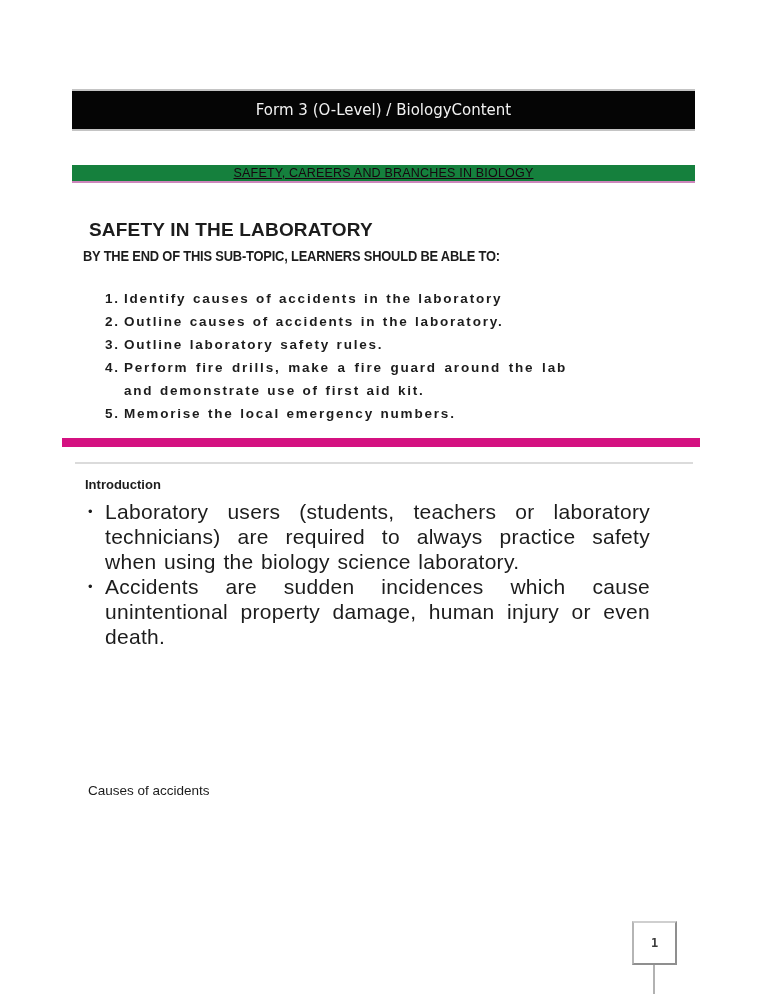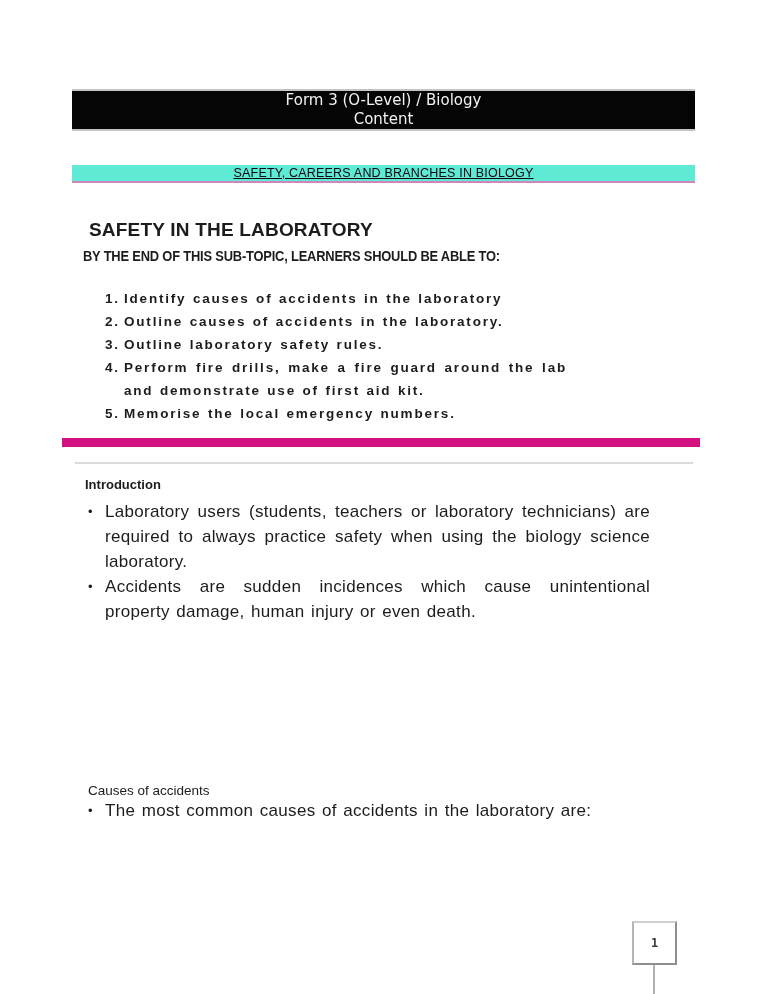--- a/index.html
+++ b/index.html
@@ -11,33 +11,33 @@
   }
 
   
   .header-bar {
     position: absolute;
     left: 72px; top: 89px;
     width: 623px; height: 42px;
     background: #050505;
     border-top: 2px solid #c4c4c4;
     border-bottom: 2px solid #c4c4c4;
-    display: flex; flex-direction: column;
+    display: flex; flex-direction: row;
     align-items: center; justify-content: center;
     color: #f2f2f2;
     font-family: "DejaVu Sans", sans-serif;
     font-size: 15px; line-height: 19px;
   }
 
   
   .topic-banner {
     position: absolute;
     left: 72px; top: 165px;
     width: 623px; height: 18px;
-    background: #5eead4;
+    background: #15803d;
     border-bottom: 2px solid #cd86bc;
     display: flex; align-items: center; justify-content: center;
   }
   .topic-banner span {
     font-size: 12.5px;
     color: #17060f;
     text-decoration: underline;
     letter-spacing: 0.2px;
   }
 
@@ -102,21 +102,21 @@
     position: absolute;
     left: 85px; top: 477px;
     width: 610px;
   }
   .intro-block h2 {
     font-size: 13px; font-weight: bold;
     margin-bottom: 7px;
   }
   ul.bullets {
     list-style: none;
-    font-size: 17px;
+    font-size: 21px;
     line-height: 25px;
     letter-spacing: 0.3px;
     word-spacing: 1.5px;
     width: 565px;
   }
   ul.bullets li {
     position: relative;
     padding-left: 20px;
     text-align: justify;
   }
@@ -185,21 +185,18 @@
 <div class="intro-block">
   <h2>Introduction</h2>
   <ul class="bullets">
     <li>Laboratory users (students, teachers or laboratory technicians) are required to always practice safety when using the biology science laboratory.</li>
     <li>Accidents are sudden incidences which cause unintentional property damage, human injury or even death.</li>
   </ul>
 </div>
 
 <div class="causes-block">
   <h3>Causes of accidents</h3>
-  <ul class="bullets">
-    <li>The most common causes of accidents in the laboratory are:</li>
-  </ul>
 </div>
 
 <div class="page-number-box">
   <span>1</span>
 </div>
 <div class="page-number-line"></div>
 
 </body></html>

